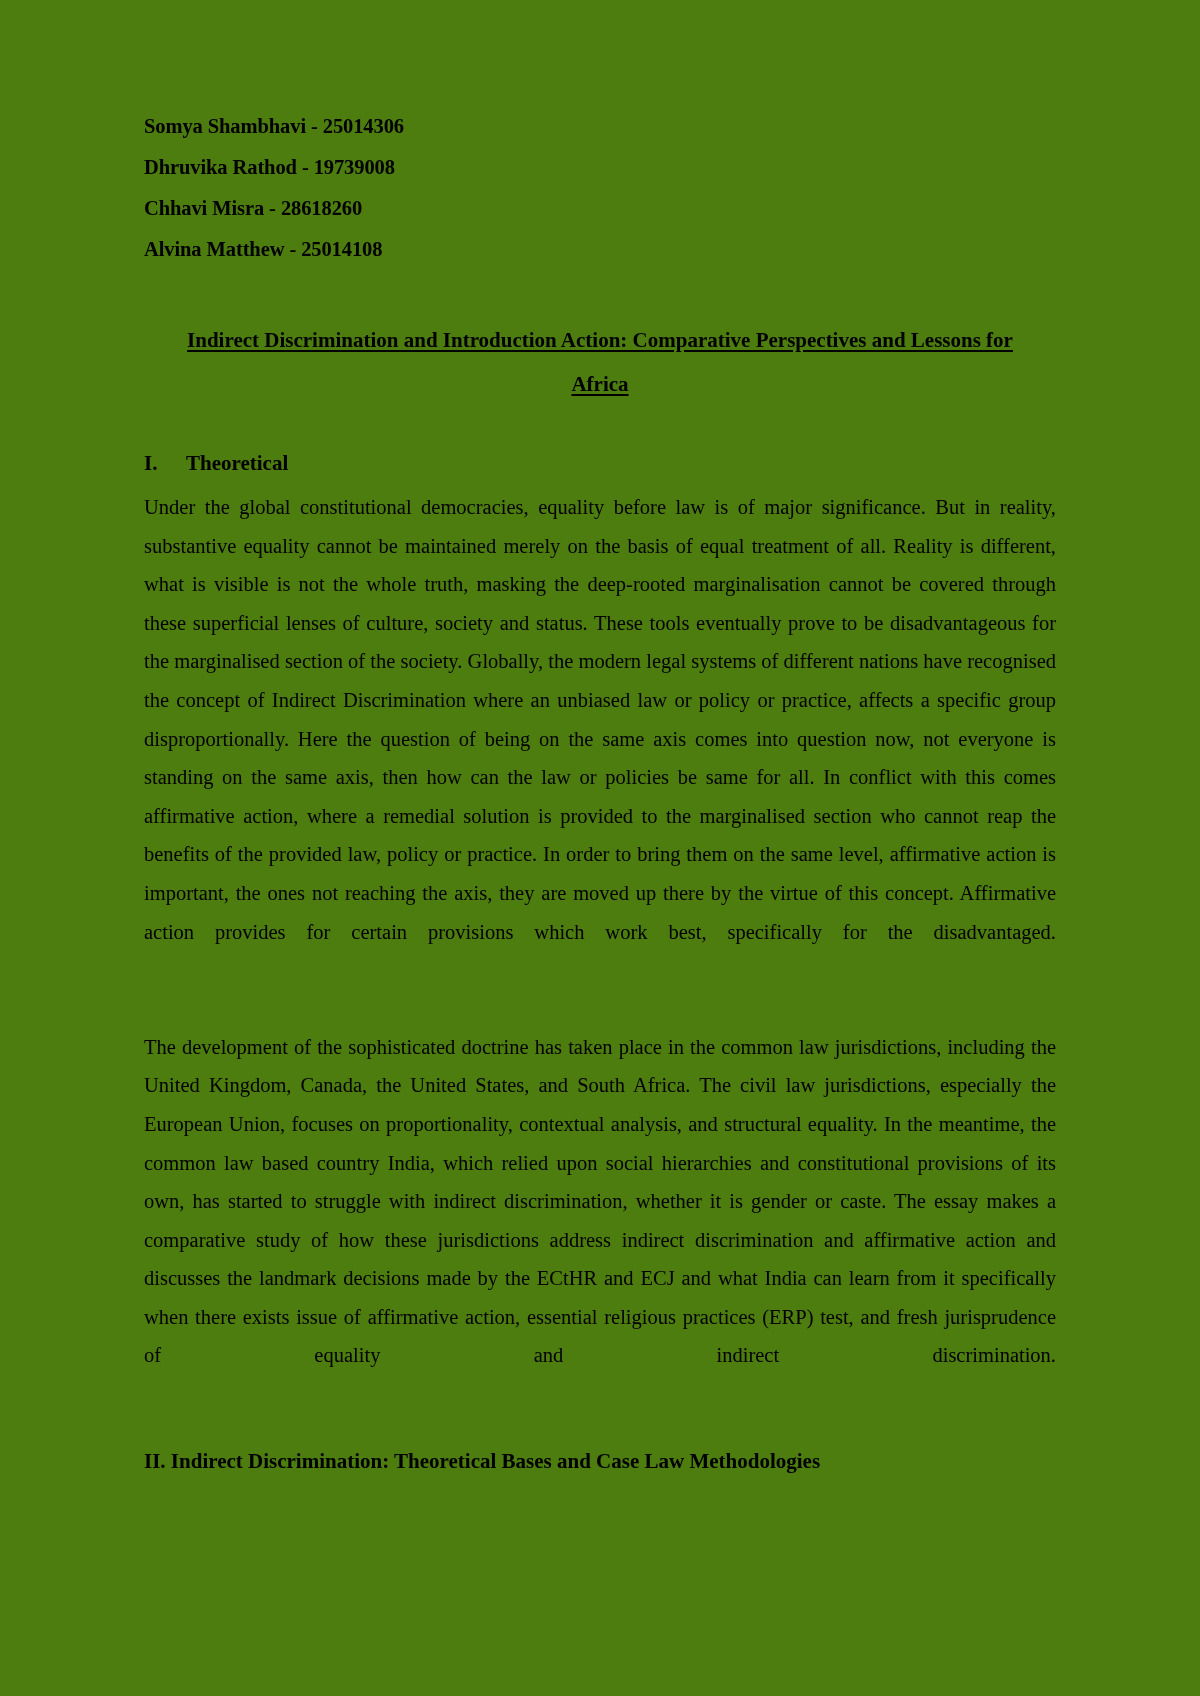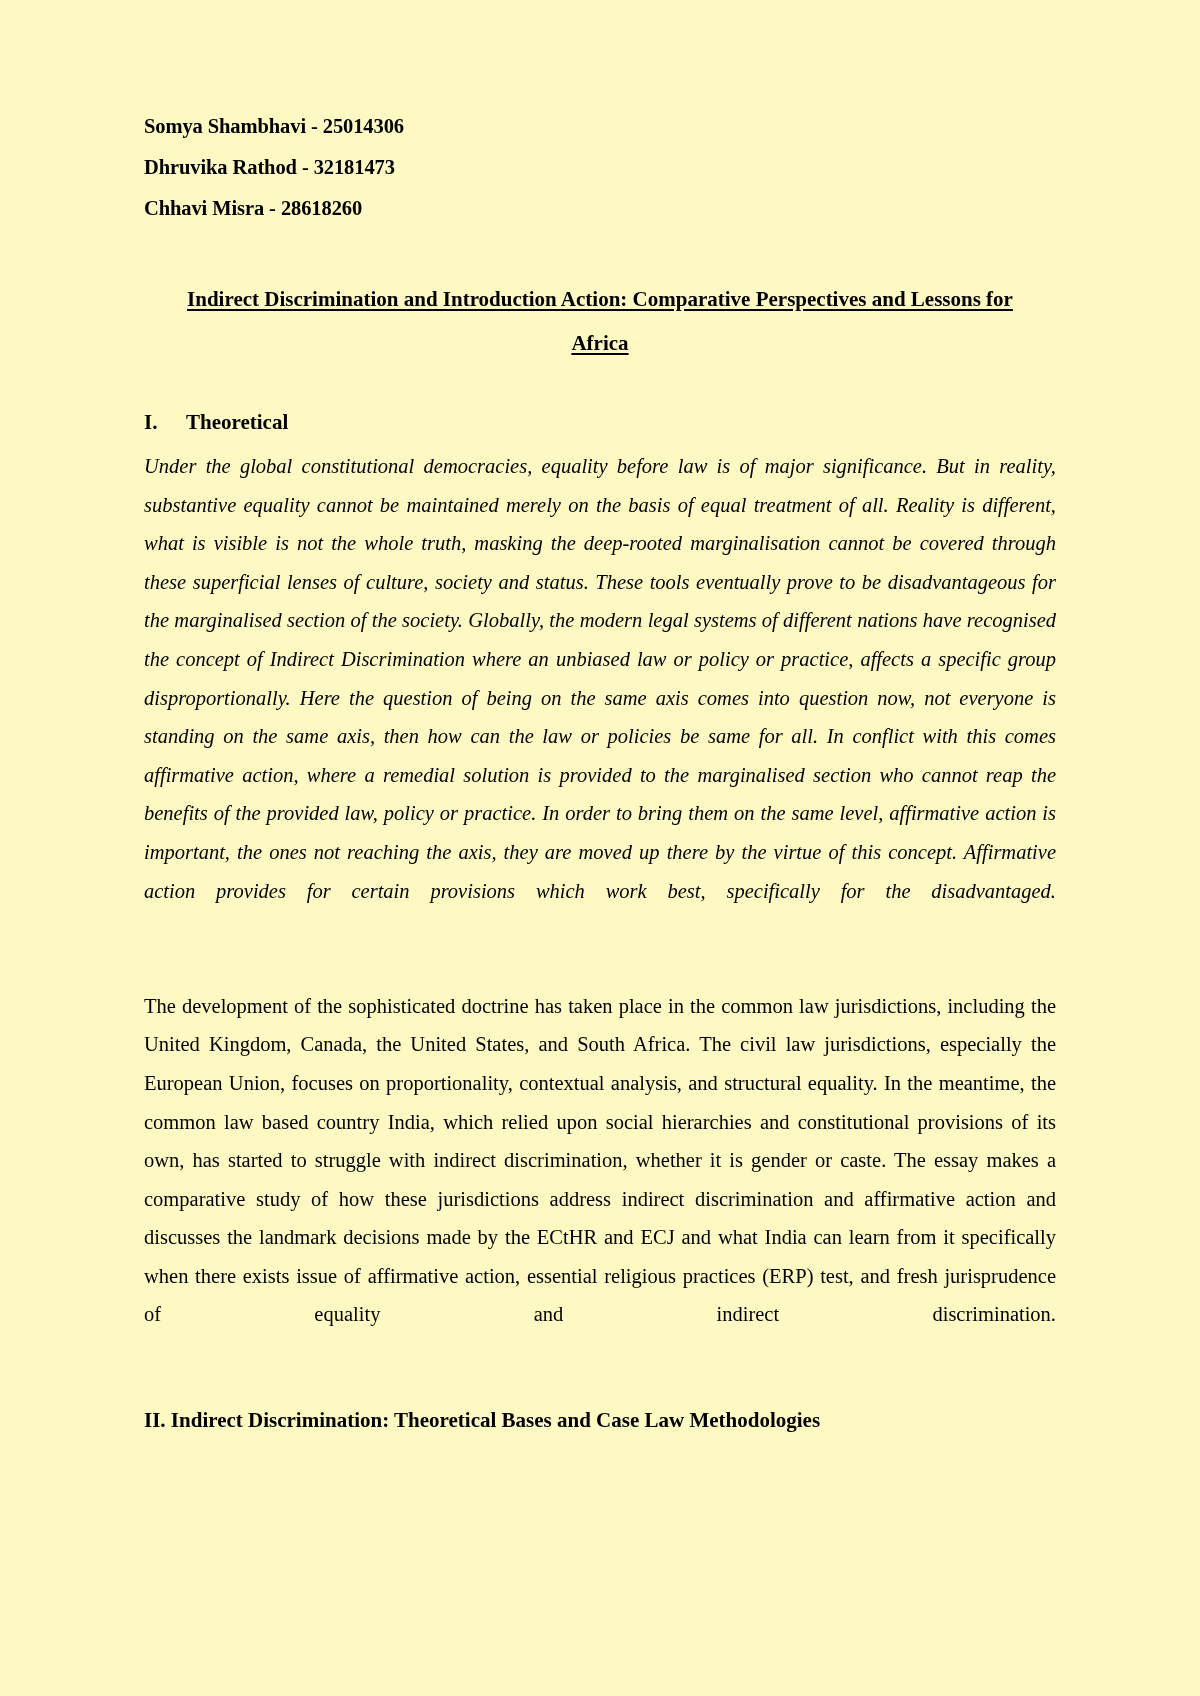--- a/index.html
+++ b/index.html
@@ -8,21 +8,21 @@
     background: #ffffff;
   }
   body {
     font-family: "Liberation Serif", "DejaVu Serif", serif;
     color: #000000;
   }
   .page {
     width: 1200px;
     height: 1696px;
     box-sizing: border-box;
-    background: #fef9c3;
+    background: #4d7c0f;
     position: relative;
     overflow: hidden;
     padding: 96px 108px 60px 108px;
   }
   .content {
     width: 912px;
     margin: 0 auto;
   }
 
   
@@ -78,42 +78,42 @@
   p.body-par {
     margin: 0;
     font-size: 20.5px;
     line-height: 38.6px;
     text-align: justify;
     text-justify: inter-word;
     hyphens: none;
   }
   p.body-par.first {
     margin-top: 10px;
-    font-style: italic;
   }
   p.body-par + p.body-par {
     margin-top: 38px;
   }
   
   p.body-par::after {
     content: "";
     display: inline-block;
     width: 100%;
   }
 </style>
 </head>
 <body>
 
 <div class="page">
   <div class="content">
 
     <div class="authors">
       <div class="author-line">Somya Shambhavi - 25014306</div>
-      <div class="author-line">Dhruvika Rathod - 32181473</div>
+      <div class="author-line">Dhruvika Rathod - 19739008</div>
       <div class="author-line">Chhavi Misra - 28618260</div>
+      <div class="author-line">Alvina Matthew - 25014108</div>
     </div>
 
     <div class="doc-title">
       <span class="tl">Indirect Discrimination and Introduction Action: Comparative Perspectives and Lessons for</span>
       <br>
       <span class="tl">Africa</span>
     </div>
 
     <div class="section-heading-num">
       <span class="numeral">I.</span>

